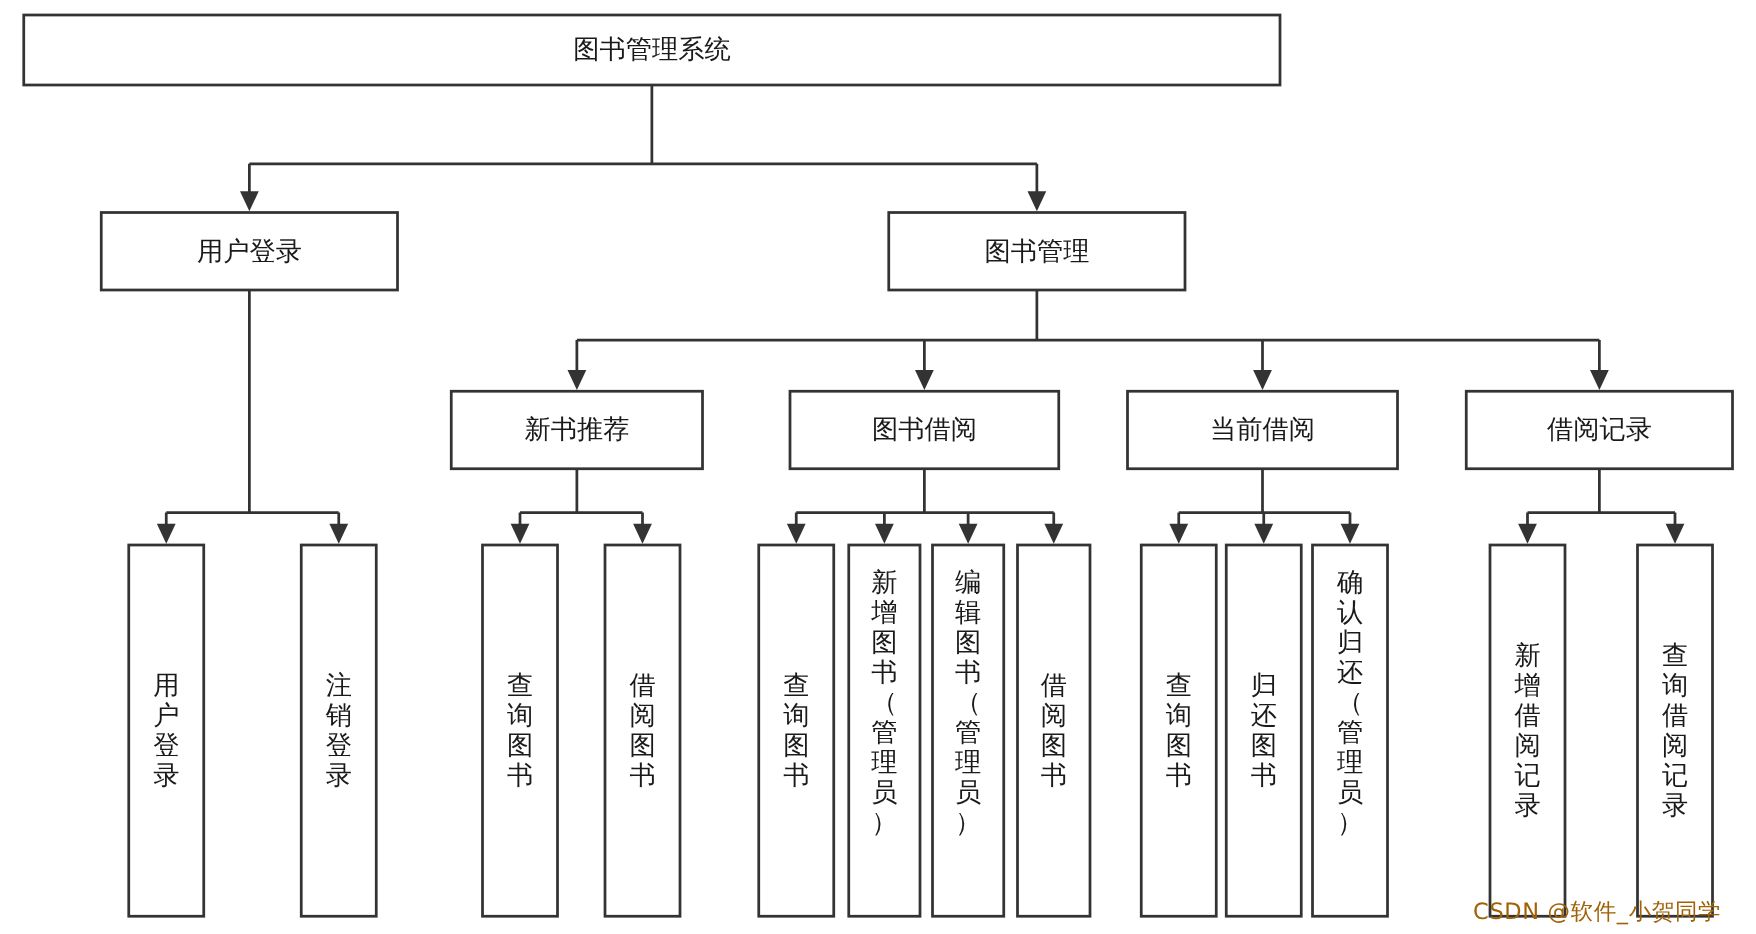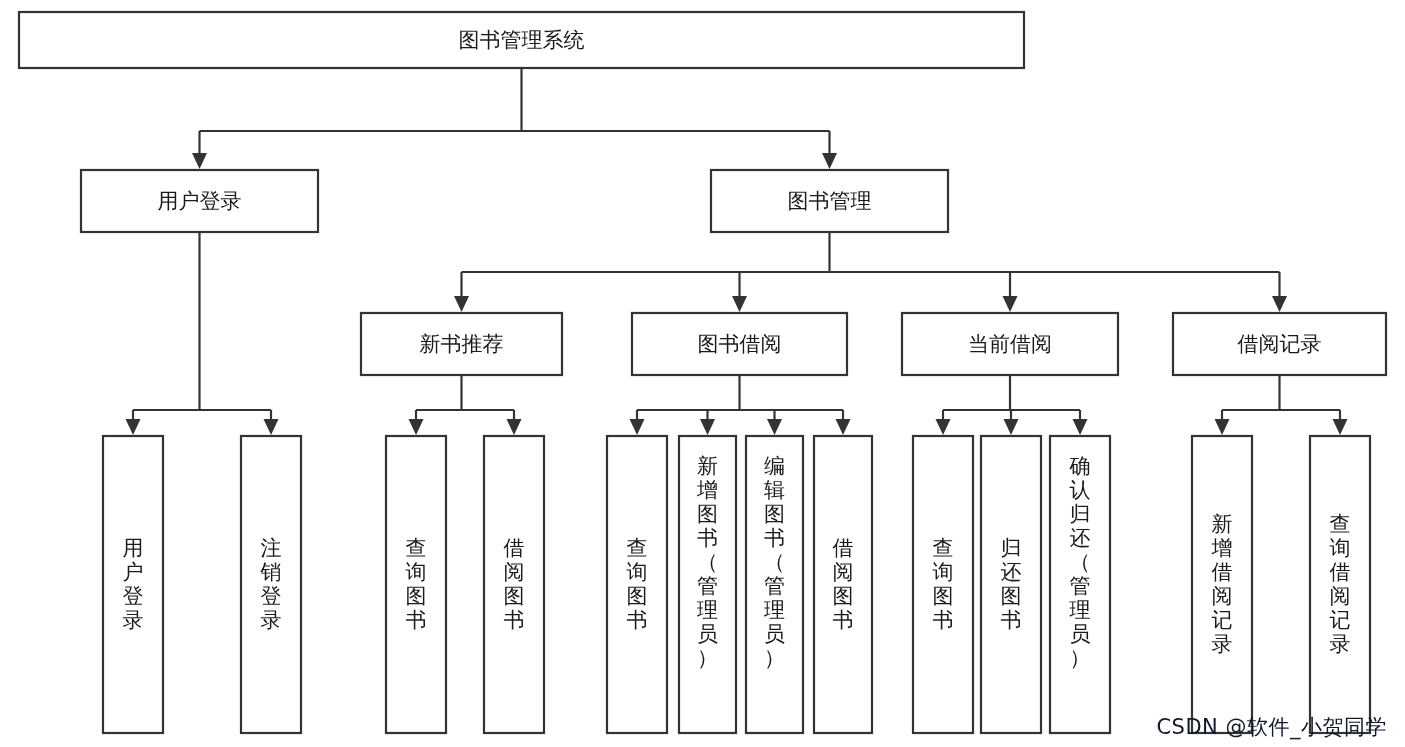--- a/index.html
+++ b/index.html
@@ -49,25 +49,25 @@
     stroke-width: 2.2;
     fill: none;
     stroke-linecap: butt;
   }
   .arrow-head {
     fill: #333333;
     stroke: none;
   }
   .watermark-text {
     position: absolute;
-    right: 4px;
+    right: 14px;
     bottom: 6px;
     font-family: "DejaVu Sans", "Liberation Sans", sans-serif;
-    font-size: 21px;
-    color: #0f172a;
+    font-size: 18px;
+    color: #a16207;
     letter-spacing: 0.5px;
     white-space: nowrap;
     user-select: none;
   }
 </style>
 </head>
 <body>
 
 <div id="diagram-root">
   <svg id="flow-svg" viewBox="0 0 1405 747" xmlns="http://www.w3.org/2000/svg">

